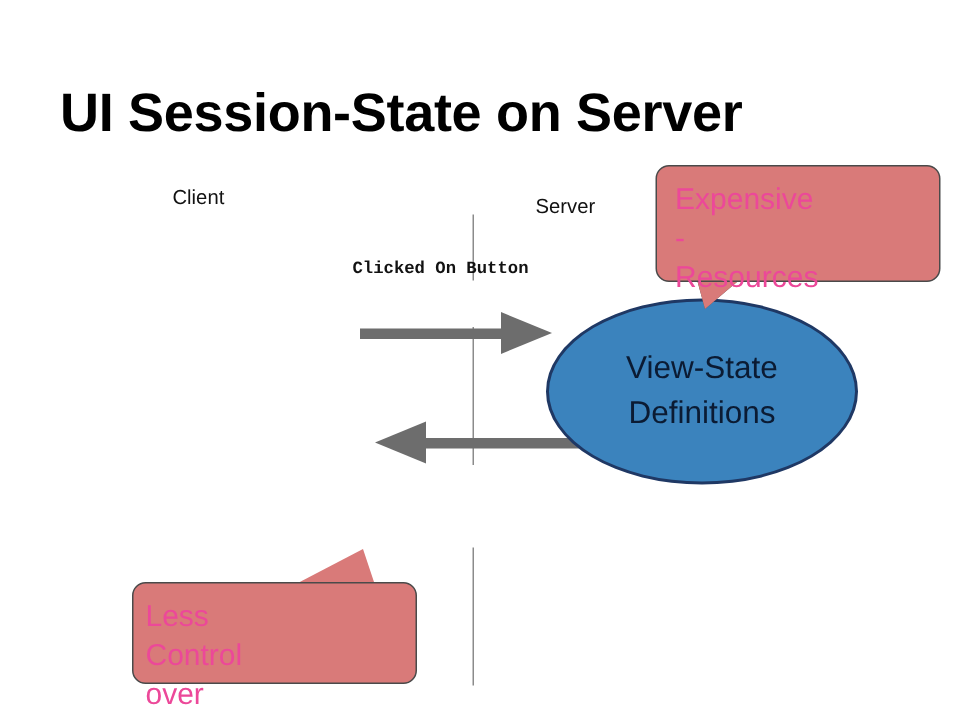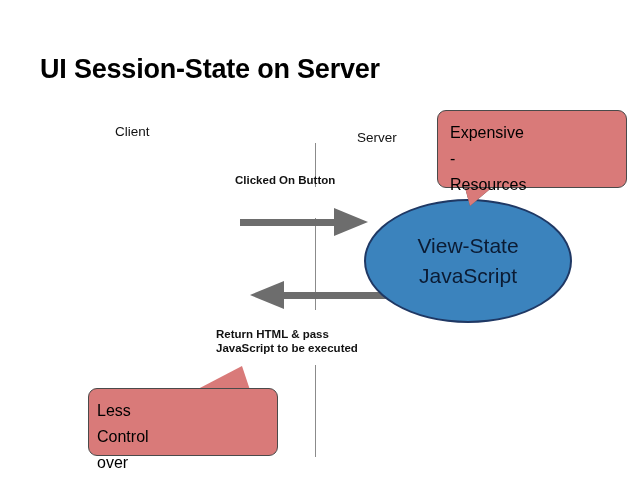--- a/index.html
+++ b/index.html
@@ -15,21 +15,21 @@
     overflow: hidden;
     font-family: "Liberation Sans", sans-serif;
     -webkit-font-smoothing: antialiased;
   }
 
   
   .title {
     position: absolute;
     left: 40px;
     top: 54px;
-    font-size: 27px;
+    font-size: 36px;
     font-weight: bold;
     color: #000000;
     letter-spacing: -0.2px;
     white-space: nowrap;
   }
 
   
   .zone-label {
     position: absolute;
     font-size: 13.5px;
@@ -53,21 +53,21 @@
 
   
   .flow-label {
     position: absolute;
     font-size: 11.5px;
     font-weight: bold;
     color: #121212;
     line-height: 14px;
     white-space: pre-line;
   }
-  .flow-top    { left: 235px; top: 173px; }
+  .flow-top    { left: 235px; top: 173px; font-family: Liberation Mono, monospace; }
   .flow-bottom { left: 216px; top: 327px; }
 
   
   .node {
     position: absolute;
     background: #3b83bd;
     border: 2.2px solid #1f3864;
     border-radius: 50%;
     box-sizing: border-box;
     display: flex;
@@ -120,22 +120,22 @@
   }
   .callout-box {
     position: absolute;
     background: #d97a79;
     border: 1.6px solid #4a4a4a;
     border-radius: 9px;
     box-sizing: border-box;
   }
   .callout-text {
     position: absolute;
-    font-size: 16px;
-    color: #000000;
+    font-size: 20px;
+    color: #ec4899;
     line-height: 26px;
     white-space: pre-line;
   }
   .callout-tail {
     position: absolute;
     width: 0; height: 0;
   }
 
   
   .callout-expensive .callout-box  { left: 437px; top: 110px; width: 190px; height: 78px; }
@@ -184,32 +184,30 @@
   <div class="title">UI Session-State on Server</div>
 
   <div class="zone-label zone-client">Client</div>
   <div class="zone-label zone-server">Server</div>
 
   <div class="divider div-a"></div>
   <div class="divider div-b"></div>
   <div class="divider div-c"></div>
 
   <div class="flow-label flow-top">Clicked On Button</div>
-  <div class="flow-label flow-bottom">Return HTML &amp; pass
-JavaScript to be executed</div>
 
   <div class="arrow-shaft shaft-right"></div>
   <div class="arrow-head  head-right"></div>
   <div class="arrow-shaft shaft-left"></div>
   <div class="arrow-head  head-left"></div>
 
 
   <div class="node node-viewstate">
     <span class="node-label">View-State
-JavaScript</span>
+Definitions</span>
   </div>
 
   <div class="callout callout-expensive">
     <div class="tail-outline"></div>
     <div class="callout-tail"></div>
     <div class="callout-box"></div>
     <div class="callout-text">Expensive
 - Resources</div>
   </div>
 

